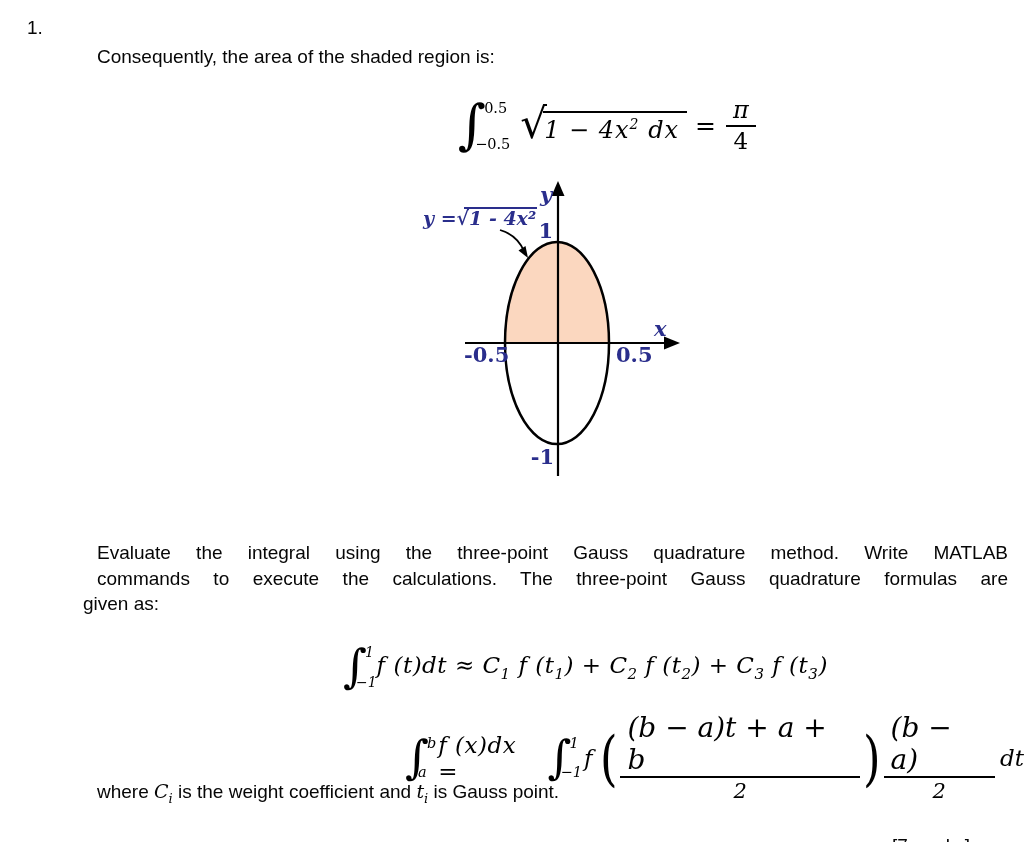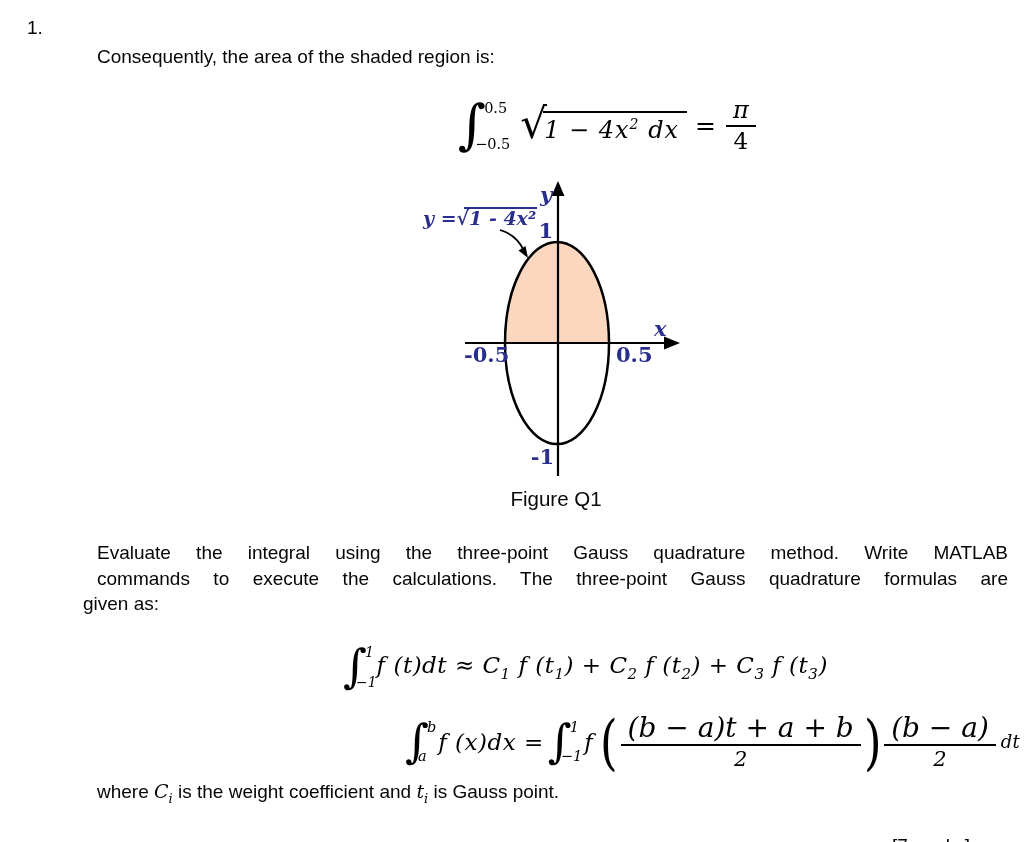--- a/index.html
+++ b/index.html
@@ -38,21 +38,21 @@
   .eq2 .intglyph{font-size:46px;line-height:44px;}
   .eq2 .lims{height:44px;font-size:14px;font-style:italic;margin-left:-2px;padding:1px 0;}
   .eq2 .body{font-size:23px;letter-spacing:0.5px;}
   .eq2 .body sub{font-size:15px;}
   .eq3 .intglyph{font-size:46px;line-height:44px;}
   .eq3 .lims{height:44px;font-size:14.5px;font-style:italic;margin-left:-2px;padding:1px 0;}
   .eq3 .mseg{font-size:23px;margin:0 4px 0 2px;letter-spacing:0.5px;}
   .bigparen{font-size:60px;line-height:56px;font-family:"DejaVu Serif",serif;transform:scaleX(0.75);}
   .eq3 .frac .fnum{font-size:28px;font-style:italic;}
   .eq3 .frac .fden{font-size:21px;font-style:italic;}
-  .eq3 .dt{font-size:18px;margin-left:5px;}
+  .eq3 .dt{font-size:23px;margin-left:5px;}
 
   .figcaption{font-size:20.5px;color:#0a0a0a;text-align:center;}
   .marks{font-size:19px;color:#060606;}
 </style>
 </head>
 <body>
 
 <div class="page">
 
   <div class="abs bodytext" style="left:27px;top:15px;">1.</div>
@@ -98,21 +98,20 @@
     <text x="44" y="182" font-family="DejaVu Serif, serif" font-weight="600" font-size="21" fill="#2a2e8c">-0.5</text>
     <text x="196" y="182" font-family="DejaVu Serif, serif" font-weight="600" font-size="21" fill="#2a2e8c">0.5</text>
 
     <text x="3" y="45" font-family="DejaVu Serif, serif" font-style="italic" font-weight="600" font-size="19" fill="#2a2e8c">y =√1 - 4x²</text>
     <line x1="44" y1="28" x2="117" y2="28" stroke="#2a2e8c" stroke-width="1.8"></line>
 
     <path d="M 80 50 Q 97 55 104 71" fill="none" stroke="#000" stroke-width="1.8"></path>
     <polygon points="108,78 98.5,70.5 105.5,66" fill="#000"></polygon>
   </svg>
 
-  <div class="abs figcaption" style="left:421px;top:487px;width:270px;">Figure Q1</div>
 
   <div class="abs bodytext jline" style="left:97px;top:540px;">Evaluate the integral using the three-point Gauss quadrature method. Write MATLAB</div>
   <div class="abs bodytext jline" style="left:97px;top:566px;">commands to execute the calculations. The three-point Gauss quadrature formulas are</div>
   <div class="abs bodytext" style="left:83px;top:591px;">given as:</div>
 
   <div class="abs eq eq2" style="left:343px;top:644px;">
     <span class="intwrap">
       <span class="intglyph">∫</span>
       <span class="lims">
         <span class="up">1</span>

